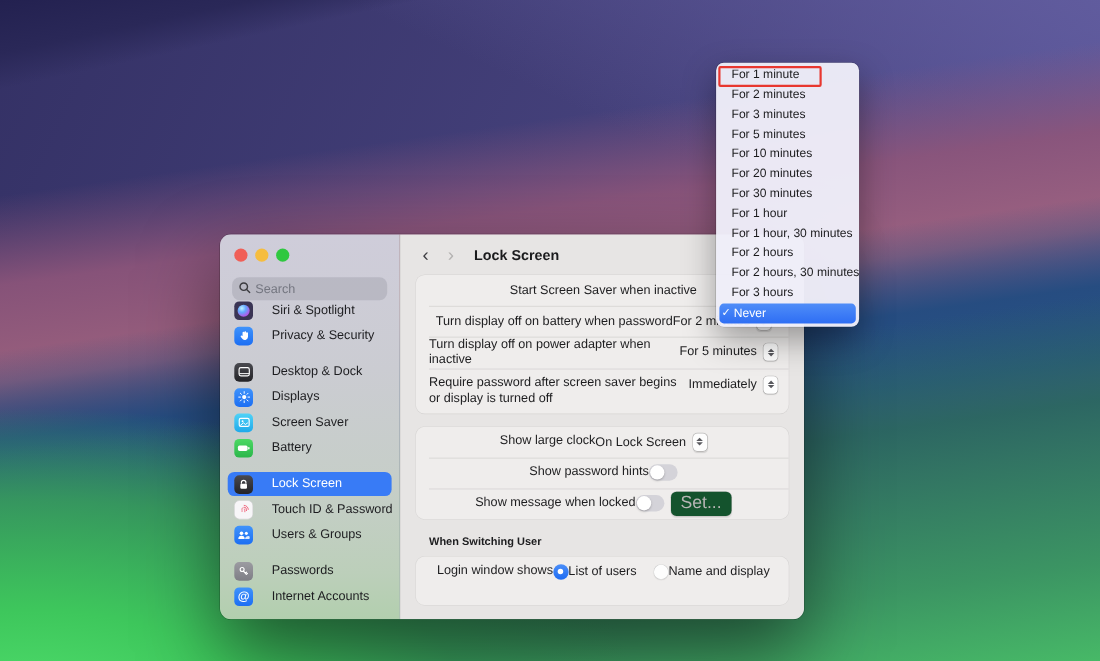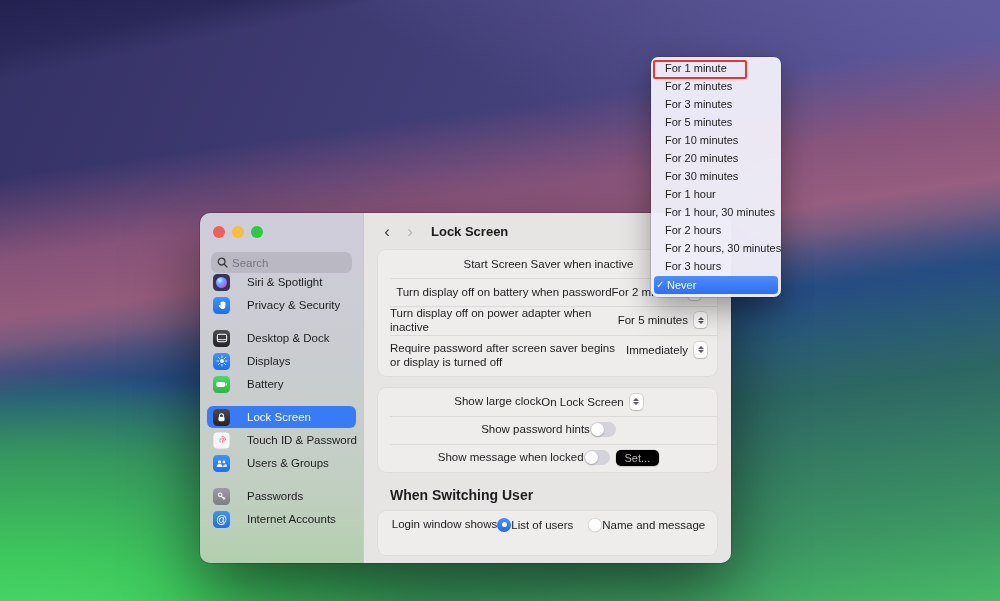--- a/index.html
+++ b/index.html
@@ -81,24 +81,24 @@
   .car.up { border-bottom:3.5px solid #59595e; }
   .car.dn { border-top:3.5px solid #59595e; }
 
   .toggle { width:26px; height:15px; border-radius:8px; position:relative; flex:none; }
   .toggle.on { background:#3478f6; }
   .toggle.off { background:#d4d3d9; }
   .knob { position:absolute; top:1px; width:13px; height:13px; border-radius:50%;
     background:#fff; box-shadow:0 1px 2px rgba(0,0,0,.25); }
   .toggle.on .knob { right:1px; } .toggle.off .knob { left:1px; }
 
-  .btn { font-size:11px; color:#b8b6b5; background:#000000; border-radius:5px;
+  .btn { font-size:16px; color:#b8b6b5; background:#14532d; border-radius:5px;
     padding:2px 9px; box-shadow:0 0 0 .5px rgba(0,0,0,.15), 0 1px 1px rgba(0,0,0,.08); }
 
-  .section-title { margin:15px 0 8px 12px; font-size:14px; font-weight:bold; color:#1d1d1f; }
+  .section-title { margin:15px 0 8px 12px; font-size:10px; font-weight:bold; color:#1d1d1f; }
   .box.clipped { height:44px; }
 
   .radios { display:flex; align-items:center; gap:15px; }
   .ropt { display:flex; align-items:center; gap:0; }
   .radio { width:14px; height:14px; border-radius:50%; flex:none; position:relative; }
   .radio.sel { background:linear-gradient(180deg,#4b8ef8,#1e6cf2); }
   .radio.sel::after { content:""; position:absolute; left:4.5px; top:4.5px; width:5px; height:5px;
     border-radius:50%; background:#fff; }
   .radio.un { background:#fdfdfd; box-shadow:inset 0 0 0 .5px rgba(0,0,0,.18), 0 .5px 1px rgba(0,0,0,.1); }
   .rtext { font-size:11.5px; color:#1d1d1f; white-space:nowrap; }
@@ -178,20 +178,30 @@
                   <line x1="3.3" y1="3.3" x2="4.7" y2="4.7"></line>
                   <line x1="11.3" y1="11.3" x2="12.7" y2="12.7"></line>
                   <line x1="3.3" y1="12.7" x2="4.7" y2="11.3"></line>
                   <line x1="11.3" y1="4.7" x2="12.7" y2="3.3"></line>
                 </g>
               </svg>
           </span>
           <span class="slabel">Displays</span>
         </div>
         <div class="sitem">
+          <span class="sicon i-cyan">
+            <svg width="12" height="12" viewBox="0 0 16 16">
+                <rect x="2" y="3.2" width="12" height="9.6" rx="1.8" fill="none" stroke="#fff" stroke-width="1.4"></rect>
+                <circle cx="6" cy="6.6" r="1.1" fill="#fff"></circle>
+                <path d="M3.5 11.5 L7 8.5 l2.5 2 L12 8.8" fill="none" stroke="#fff" stroke-width="1.2" stroke-linecap="round"></path>
+              </svg>
+          </span>
+          <span class="slabel">Screen Saver</span>
+        </div>
+        <div class="sitem">
           <span class="sicon i-green">
             <svg width="13" height="13" viewBox="0 0 16 16">
                 <rect x="1.6" y="5" width="10.8" height="6" rx="1.8" fill="#fff"></rect>
                 <rect x="13" y="6.6" width="1.6" height="2.8" rx="0.8" fill="#fff"></rect>
               </svg>
           </span>
           <span class="slabel">Battery</span>
         </div>
 
         <div class="sgap"></div>
@@ -331,21 +341,21 @@
         <div class="box clipped">
           <div class="row">
             <span class="rlabel">Login window shows</span>
             <span class="radios">
               <span class="ropt">
                 <span class="radio sel"></span>
                 <span class="rtext">List of users</span>
               </span>
               <span class="ropt">
                 <span class="radio un"></span>
-                <span class="rtext">Name and message</span>
+                <span class="rtext">Name and display</span>
               </span>
             </span>
           </div>
         </div>
 
       </div>
     </div>
   </div>
 
   <div class="menu">

